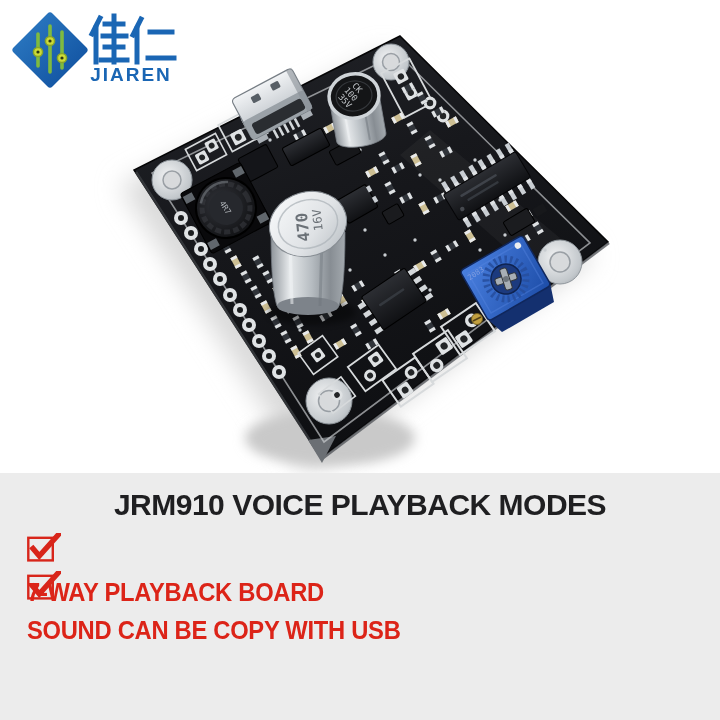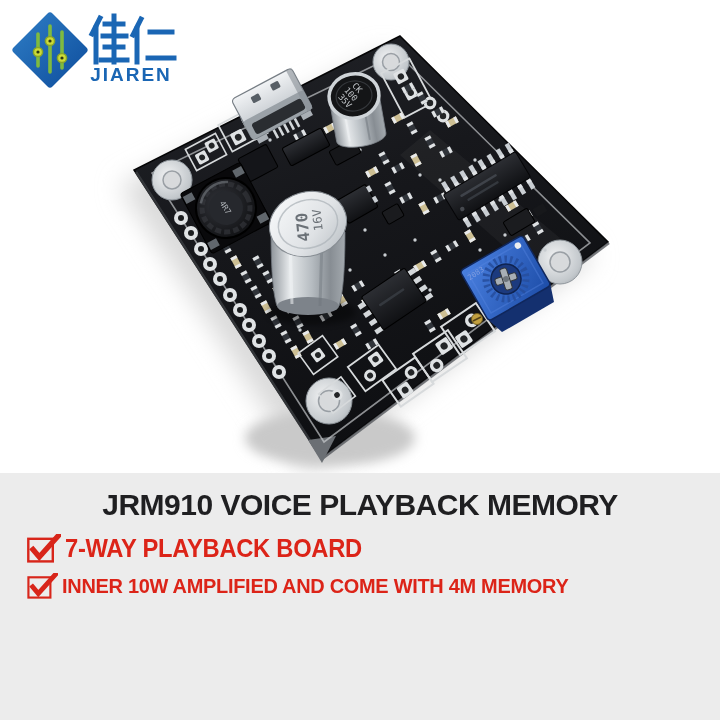--- a/index.html
+++ b/index.html
@@ -5,21 +5,21 @@
   html,body{margin:0;padding:0;}
   body{width:720px;height:720px;background:#ffffff;font-family:"Liberation Sans",sans-serif;overflow:hidden;}
   .card{position:relative;width:720px;height:720px;}
   .photo-wrap{position:absolute;top:0;left:0;width:720px;height:473px;background:#ffffff;}
   .pcb-svg{position:absolute;top:0;left:0;}
   .logo-svg{position:absolute;top:8px;left:10px;}
   .logo-en{font-family:"Liberation Sans",sans-serif;font-weight:bold;font-size:19px;letter-spacing:2px;}
   .info{position:absolute;top:473px;left:0;width:720px;height:247px;background:#ececec;}
   .title{margin:15px 10px 11px;text-align:center;font-size:30px;font-weight:700;color:#1f1f21;letter-spacing:-0.5px;white-space:nowrap;}
   .features{list-style:none;margin:0;padding:0 10px 0 27px;display:flex;flex-direction:column;gap:8px;}
-  .feature{display:flex;align-items:center;gap:4px;height:30px;}
+  .feature{display:flex;align-items:flex-start;gap:16px;height:30px;flex-direction:column;}
   .check{flex:0 0 auto;display:block;}
   .flabel{font-size:25px;font-weight:700;color:#dc2418;transform:scaleX(.95);transform-origin:left center;letter-spacing:-0.3px;white-space:nowrap;}
   .feature.small .flabel{font-size:21px;}
   .feature.small .check{width:31px;height:26px;}
   .mark{font-family:"DejaVu Sans Mono",monospace;}
 </style>
 </head>
 <body>
 
 <div class="card">
@@ -487,31 +487,31 @@
             <path d="M5,15 L5,48"></path>
           <path d="M18,18 L40,18"></path>
             <path d="M16,44 L42,44"></path>
         </g>
       </g>
       <text class="logo-en" x="121" y="73" text-anchor="middle" fill="#1a66b4">JIAREN</text>
     </svg>
   </div>
 
   <div class="info">
-    <h1 class="title">JRM910 VOICE PLAYBACK MEMORY</h1>
+    <h1 class="title">JRM910 VOICE PLAYBACK MODES</h1>
     <ul class="features">
       <li class="feature">
         <svg class="check" width="34" height="29" viewBox="0 0 34 29">
           <rect x="1.3" y="4.8" width="24.5" height="22.6" fill="none" stroke="#d8251a" stroke-width="2.4"></rect>
           <path d="M6 15.5 L12.3 23 L31.5 1.5" fill="none" stroke="#d8251a" stroke-width="5.4" stroke-linecap="square"></path>
         </svg>
         <span class="flabel">7-WAY PLAYBACK BOARD</span>
       </li>
-      <li class="feature small">
+      <li class="feature">
         <svg class="check" width="34" height="29" viewBox="0 0 34 29">
           <rect x="1.3" y="4.8" width="24.5" height="22.6" fill="none" stroke="#d8251a" stroke-width="2.4"></rect>
           <path d="M6 15.5 L12.3 23 L31.5 1.5" fill="none" stroke="#d8251a" stroke-width="5.4" stroke-linecap="square"></path>
         </svg>
-        <span class="flabel">INNER 10W AMPLIFIED AND COME WITH 4M MEMORY</span>
+        <span class="flabel">SOUND CAN BE COPY WITH USB</span>
       </li>
     </ul>
   </div>
 </div>
 
 </body></html>

